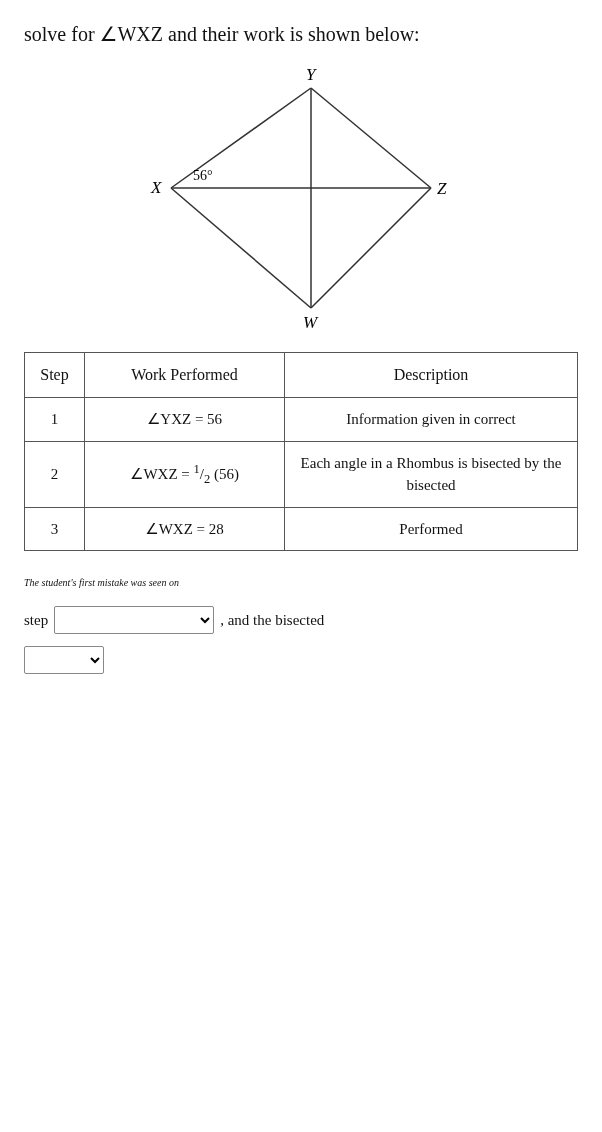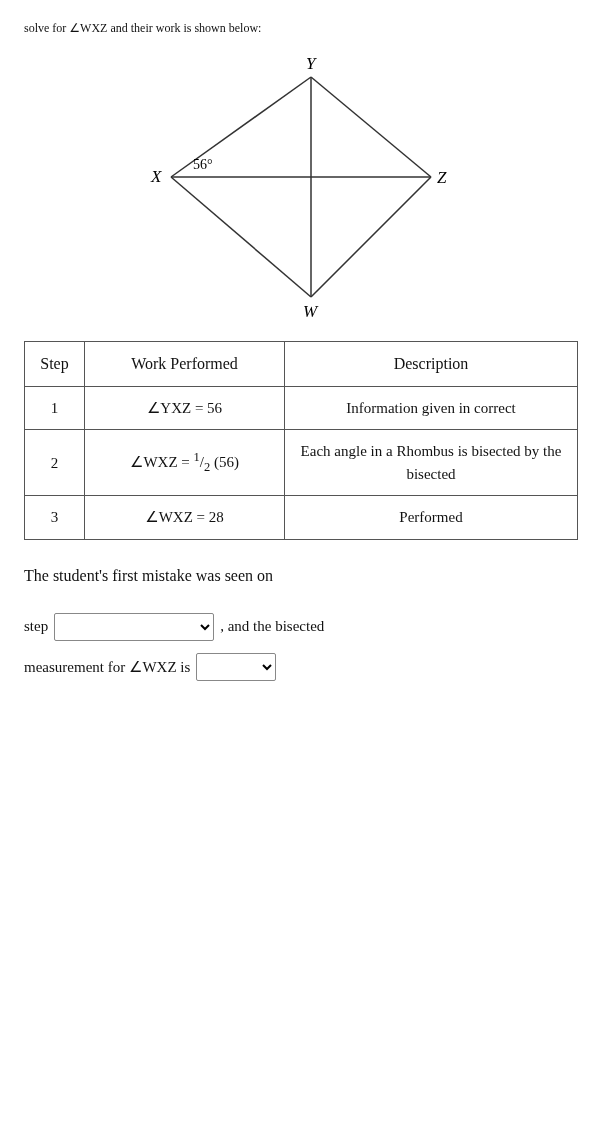--- a/index.html
+++ b/index.html
@@ -7,21 +7,21 @@
       font-family: Georgia, 'Times New Roman', serif;
       font-size: 16px;
       background: #fff;
       color: #111;
       width: 602px;
       min-height: 1132px;
       padding: 20px 24px;
     }
 
     .intro-text {
-      font-size: 12px;
+      font-size: 20px;
       margin-bottom: 20px;
       line-height: 1.4;
     }
 
     .diagram-container {
       display: flex;
       justify-content: center;
       margin-bottom: 24px;
     }
 
@@ -60,23 +60,24 @@
     }
 
     .col-step { width: 60px; }
     .col-work { width: 200px; }
     .col-desc { width: auto; }
 
     .math-text {
     }
 
     .bottom-text {
-      font-size: 16px;
-      margin-bottom: 25px;
+      font-size: 10px;
+      margin-bottom: 16px;
       line-height: 1.5;
+      font-style: italic;
     }
 
     .input-row {
       display: flex;
       align-items: center;
       gap: 6px;
       margin-bottom: 12px;
       font-size: 15px;
     }
 
@@ -166,21 +167,20 @@
   <select class="select-input">
     <option value=""></option>
     <option value="1">1</option>
     <option value="2">2</option>
     <option value="3">3</option>
   </select>
   <span>, and the bisected</span>
 </div>
 
 <div class="measurement-row">
-  <span>measurement for <span class="math-text">∠WXZ</span> is</span>
   <select class="select-input" style="width: 80px;">
     <option value=""></option>
     <option value="28">28</option>
     <option value="56">56</option>
     <option value="14">14</option>
     <option value="112">112</option>
   </select>
 </div>
 
 </body></html>

